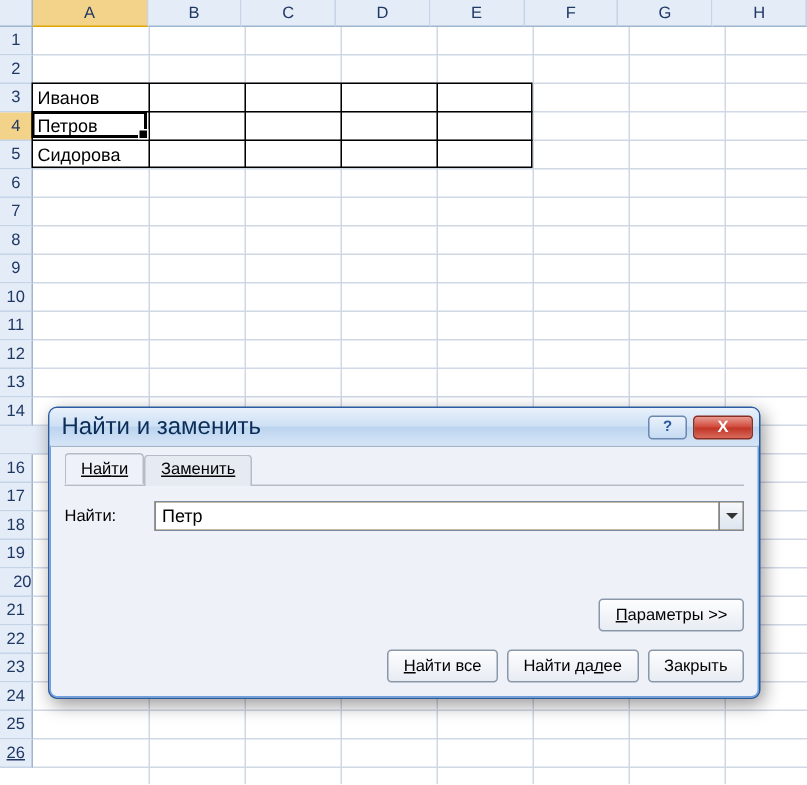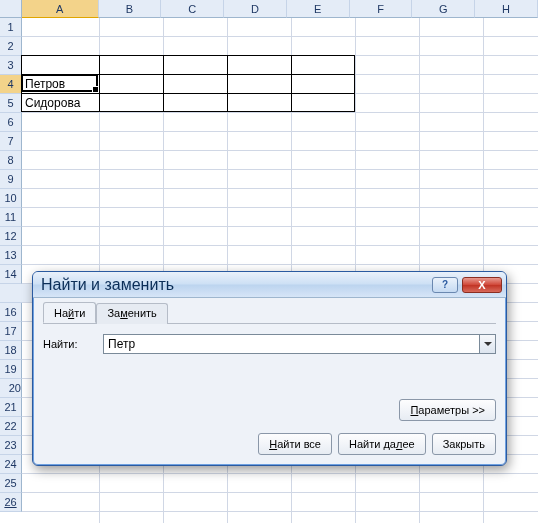--- a/index.html
+++ b/index.html
@@ -165,20 +165,21 @@
     padding: 3px 10px 0 10px;
     font-size: 11px;
     border: 1px solid #b5bcc7;
     border-bottom: none;
     background: #e6ebf2;
     margin-right: 0px;
     position: relative;
     top: 1px;
     cursor: pointer;
     border-radius: 3px 3px 0 0;
+    text-decoration: underline;
   }
   .tab.active {
     background: #eef2f8;
     border-bottom: 1px solid #eef2f8;
     top: 0px;
     padding-top: 4px;
   }
   .tab .ul { text-decoration: underline; }
   .find-row {
     display: flex;
@@ -311,20 +312,21 @@
         <div style="top: 341px;"></div>
         <div style="top: 360px;"></div>
         <div style="top: 379px;"></div>
         <div style="top: 398px;"></div>
         <div style="top: 417px;"></div>
         <div style="top: 436px;"></div>
         <div style="top: 455px;"></div>
         <div style="top: 474px;"></div>
         <div style="top: 493px;"></div>
       </div>
+  <div class="cell-text" style="left: 0px; top: 38px; width: 78px; height: 19px;">Иванов</div>
       <div class="cell-text" style="left: 0px; top: 57px; width: 78px; height: 19px;">Петров</div>
       <div class="cell-text" style="left: 0px; top: 76px; width: 78px; height: 19px;">Сидорова</div>
       <div class="thick-border" style="left: -1px; top: 37px; width: 334px; height: 57px;"></div>
       <div class="thick-border" style="left: 77px; top: 38px; width: 0px; height: 56px; border-width: 0px 0px 0px 1px;"></div>
       <div class="thick-border" style="left: 141px; top: 38px; width: 0px; height: 56px; border-width: 0px 0px 0px 1px;"></div>
       <div class="thick-border" style="left: 205px; top: 38px; width: 0px; height: 56px; border-width: 0px 0px 0px 1px;"></div>
       <div class="thick-border" style="left: 269px; top: 38px; width: 0px; height: 56px; border-width: 0px 0px 0px 1px;"></div>
       <div class="thick-border" style="left: 0px; top: 56px; width: 333px; height: 0px; border-width: 1px 0px 0px;"></div>
       <div class="thick-border" style="left: 0px; top: 75px; width: 333px; height: 0px; border-width: 1px 0px 0px;"></div>
       <div class="active-cell" style="left: -1px; top: 56px; width: 77px; height: 18px;"></div>

